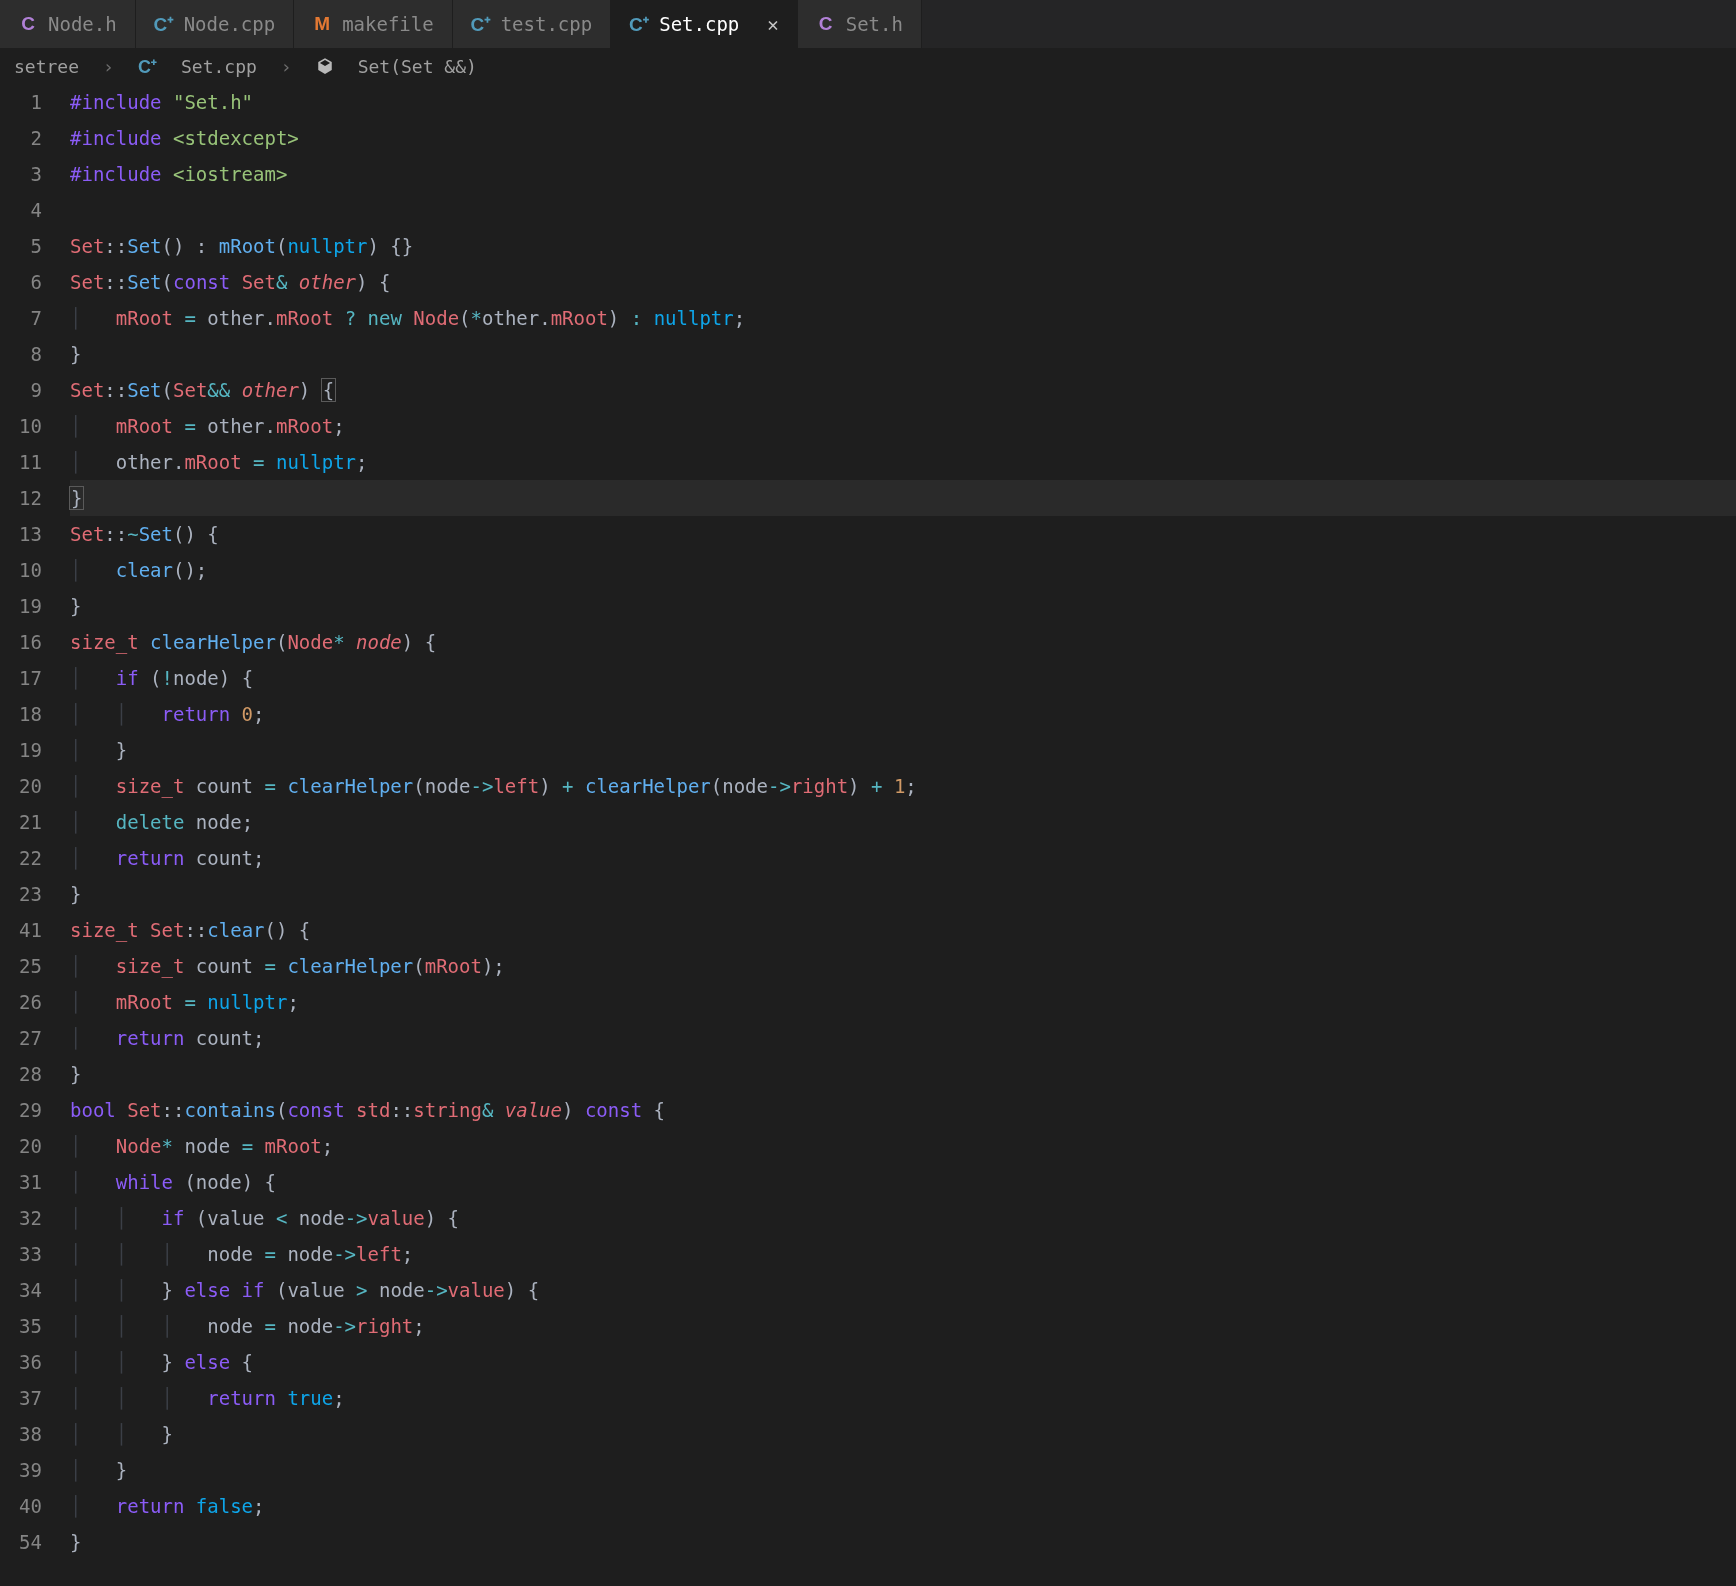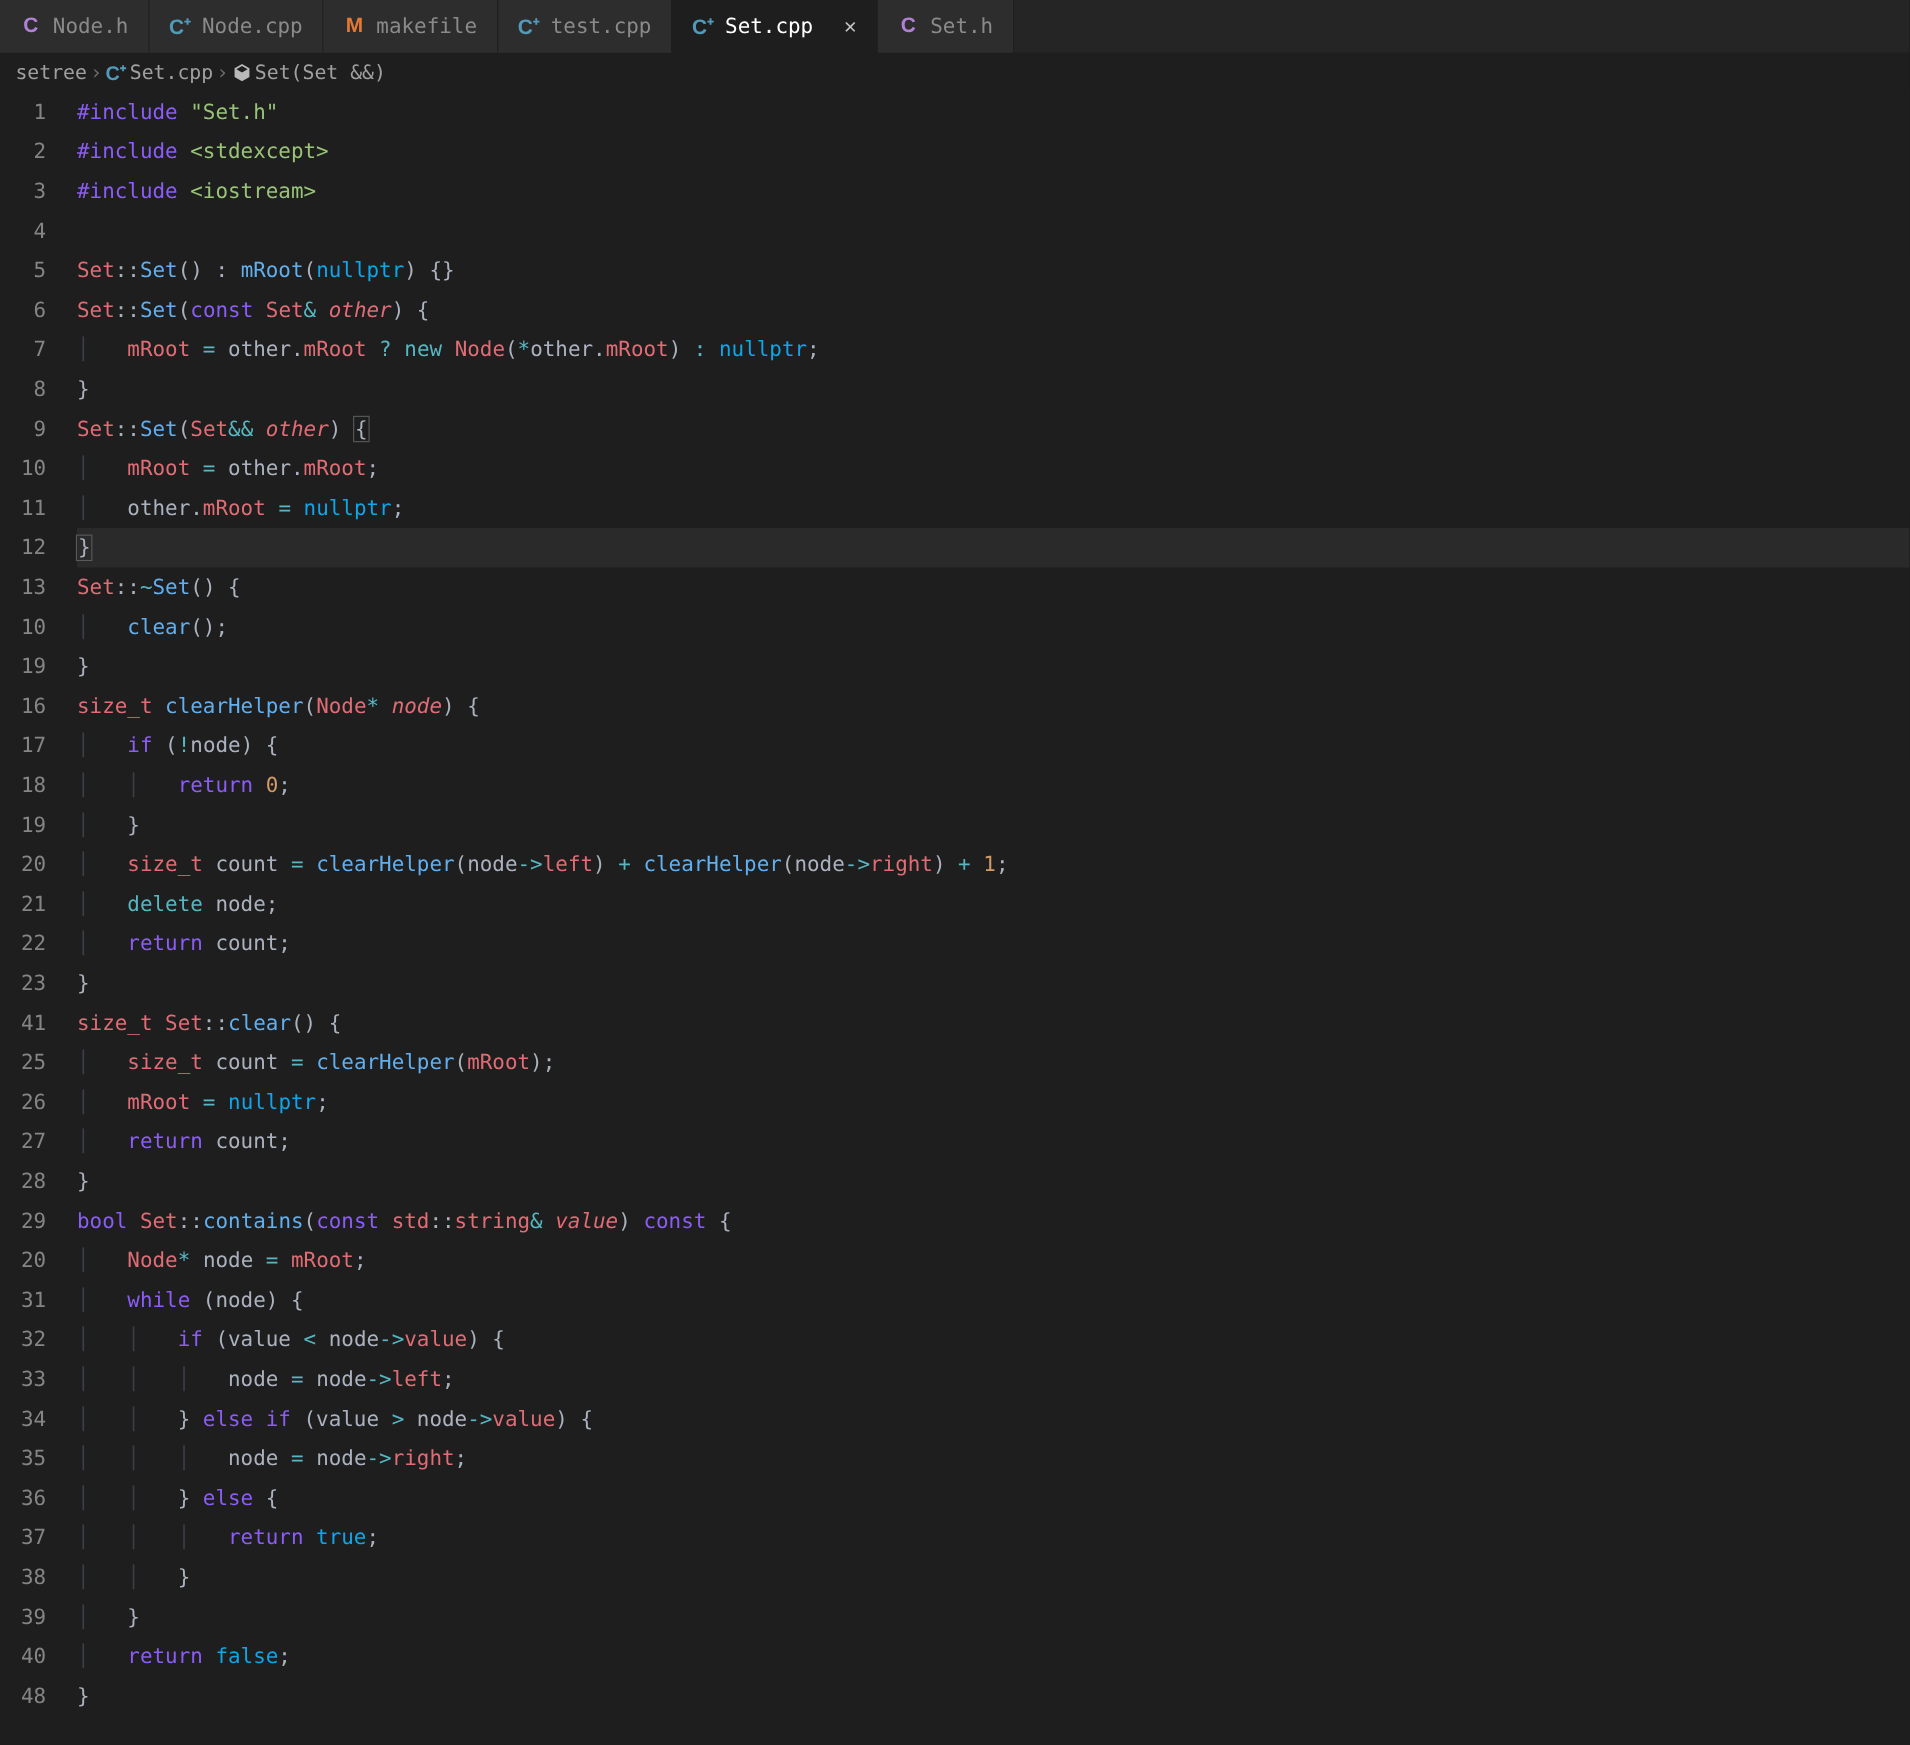--- a/index.html
+++ b/index.html
@@ -32,21 +32,21 @@
   .tab.active {
     background: #1e1e1e;
     color: #ffffff;
   }
   .tab .icon { width: 20px; height: 20px; display:flex; align-items:center; justify-content:center;}
   .tab .close { margin-left: 18px; color:#c5c5c5; }
   .breadcrumb {
     display: flex;
     align-items: center;
     padding: 6px 14px;
-    gap: 3px;
+    gap: 24px;
     color: #a0a0a0;
     font-size: 18px;
     background:#1e1e1e;
   }
   .breadcrumb .sep { color: #6e6e6e; }
   .breadcrumb .bc-icon { display:flex; align-items:center;}
   .editor {
     display: flex;
     position: relative;
   }
@@ -173,16 +173,16 @@
       <div class="line">31</div>
       <div class="line">32</div>
       <div class="line">33</div>
       <div class="line">34</div>
       <div class="line">35</div>
       <div class="line">36</div>
       <div class="line">37</div>
       <div class="line">38</div>
       <div class="line">39</div>
       <div class="line">40</div>
-      <div class="line">48</div>
+      <div class="line">54</div>
     </div>
   <div class="code" id="code"><div class="line-hl" style="top: 396px;"></div><div class="line"><span class="tk-kw">#include </span><span class="tk-str">"Set.h"</span></div><div class="line"><span class="tk-kw">#include </span><span class="tk-str">&lt;stdexcept&gt;</span></div><div class="line"><span class="tk-kw">#include </span><span class="tk-str">&lt;iostream&gt;</span></div><div class="line"></div><div class="line"><span class="tk-type">Set</span><span class="tk-pun">::</span><span class="tk-func">Set</span><span class="tk-pun">() : </span><span class="tk-func">mRoot</span><span class="tk-pun">(</span><span class="tk-const">nullptr</span><span class="tk-pun">) {}</span></div><div class="line"><span class="tk-type">Set</span><span class="tk-pun">::</span><span class="tk-func">Set</span><span class="tk-pun">(</span><span class="tk-kw">const </span><span class="tk-type">Set</span><span class="tk-op">&amp;</span><span class="tk-param"> other</span><span class="tk-pun">) {</span></div><div class="line"><span class="tk-guide">│   </span><span class="tk-prop">mRoot</span><span class=""> </span><span class="tk-op">=</span><span class=""> </span><span class="tk-var">other</span><span class="tk-pun">.</span><span class="tk-prop">mRoot</span><span class=""> </span><span class="tk-op">?</span><span class=""> </span><span class="tk-op">new</span><span class=""> </span><span class="tk-type">Node</span><span class="tk-pun">(</span><span class="tk-op">*</span><span class="tk-var">other</span><span class="tk-pun">.</span><span class="tk-prop">mRoot</span><span class="tk-pun">) </span><span class="tk-op">:</span><span class=""> </span><span class="tk-const">nullptr</span><span class="tk-pun">;</span></div><div class="line"><span class="tk-pun">}</span></div><div class="line"><span class="tk-type">Set</span><span class="tk-pun">::</span><span class="tk-func">Set</span><span class="tk-pun">(</span><span class="tk-type">Set</span><span class="tk-op">&amp;&amp;</span><span class="tk-param"> other</span><span class="tk-pun">) </span><span class="tk-pun hl-brace">{</span></div><div class="line"><span class="tk-guide">│   </span><span class="tk-prop">mRoot</span><span class=""> </span><span class="tk-op">=</span><span class=""> </span><span class="tk-var">other</span><span class="tk-pun">.</span><span class="tk-prop">mRoot</span><span class="tk-pun">;</span></div><div class="line"><span class="tk-guide">│   </span><span class="tk-var">other</span><span class="tk-pun">.</span><span class="tk-prop">mRoot</span><span class=""> </span><span class="tk-op">=</span><span class=""> </span><span class="tk-const">nullptr</span><span class="tk-pun">;</span></div><div class="line"><span class="tk-pun hl-brace">}</span></div><div class="line"><span class="tk-type">Set</span><span class="tk-pun">::</span><span class="tk-op">~</span><span class="tk-func">Set</span><span class="tk-pun">() {</span></div><div class="line"><span class="tk-guide">│   </span><span class="tk-func">clear</span><span class="tk-pun">();</span></div><div class="line"><span class="tk-pun">}</span></div><div class="line"><span class="tk-type">size_t</span><span class=""> </span><span class="tk-func">clearHelper</span><span class="tk-pun">(</span><span class="tk-type">Node</span><span class="tk-op">*</span><span class="tk-param"> node</span><span class="tk-pun">) {</span></div><div class="line"><span class="tk-guide">│   </span><span class="tk-kw">if</span><span class="tk-pun"> (</span><span class="tk-op">!</span><span class="tk-var">node</span><span class="tk-pun">) {</span></div><div class="line"><span class="tk-guide">│   │   </span><span class="tk-kw">return</span><span class=""> </span><span class="tk-num">0</span><span class="tk-pun">;</span></div><div class="line"><span class="tk-guide">│   </span><span class="tk-pun">}</span></div><div class="line"><span class="tk-guide">│   </span><span class="tk-type">size_t</span><span class=""> </span><span class="tk-var">count</span><span class=""> </span><span class="tk-op">=</span><span class=""> </span><span class="tk-func">clearHelper</span><span class="tk-pun">(</span><span class="tk-var">node</span><span class="tk-op">-&gt;</span><span class="tk-prop">left</span><span class="tk-pun">) </span><span class="tk-op">+</span><span class=""> </span><span class="tk-func">clearHelper</span><span class="tk-pun">(</span><span class="tk-var">node</span><span class="tk-op">-&gt;</span><span class="tk-prop">right</span><span class="tk-pun">) </span><span class="tk-op">+</span><span class=""> </span><span class="tk-num">1</span><span class="tk-pun">;</span></div><div class="line"><span class="tk-guide">│   </span><span class="tk-op">delete</span><span class=""> </span><span class="tk-var">node</span><span class="tk-pun">;</span></div><div class="line"><span class="tk-guide">│   </span><span class="tk-kw">return</span><span class=""> </span><span class="tk-var">count</span><span class="tk-pun">;</span></div><div class="line"><span class="tk-pun">}</span></div><div class="line"><span class="tk-type">size_t</span><span class=""> </span><span class="tk-type">Set</span><span class="tk-pun">::</span><span class="tk-func">clear</span><span class="tk-pun">() {</span></div><div class="line"><span class="tk-guide">│   </span><span class="tk-type">size_t</span><span class=""> </span><span class="tk-var">count</span><span class=""> </span><span class="tk-op">=</span><span class=""> </span><span class="tk-func">clearHelper</span><span class="tk-pun">(</span><span class="tk-prop">mRoot</span><span class="tk-pun">);</span></div><div class="line"><span class="tk-guide">│   </span><span class="tk-prop">mRoot</span><span class=""> </span><span class="tk-op">=</span><span class=""> </span><span class="tk-const">nullptr</span><span class="tk-pun">;</span></div><div class="line"><span class="tk-guide">│   </span><span class="tk-kw">return</span><span class=""> </span><span class="tk-var">count</span><span class="tk-pun">;</span></div><div class="line"><span class="tk-pun">}</span></div><div class="line"><span class="tk-kw">bool</span><span class=""> </span><span class="tk-type">Set</span><span class="tk-pun">::</span><span class="tk-func">contains</span><span class="tk-pun">(</span><span class="tk-kw">const </span><span class="tk-type">std</span><span class="tk-pun">::</span><span class="tk-type">string</span><span class="tk-op">&amp;</span><span class="tk-param"> value</span><span class="tk-pun">) </span><span class="tk-kw">const</span><span class="tk-pun"> {</span></div><div class="line"><span class="tk-guide">│   </span><span class="tk-type">Node</span><span class="tk-op">*</span><span class=""> </span><span class="tk-var">node</span><span class=""> </span><span class="tk-op">=</span><span class=""> </span><span class="tk-prop">mRoot</span><span class="tk-pun">;</span></div><div class="line"><span class="tk-guide">│   </span><span class="tk-kw">while</span><span class="tk-pun"> (</span><span class="tk-var">node</span><span class="tk-pun">) {</span></div><div class="line"><span class="tk-guide">│   │   </span><span class="tk-kw">if</span><span class="tk-pun"> (</span><span class="tk-var">value</span><span class=""> </span><span class="tk-op">&lt;</span><span class=""> </span><span class="tk-var">node</span><span class="tk-op">-&gt;</span><span class="tk-prop">value</span><span class="tk-pun">) {</span></div><div class="line"><span class="tk-guide">│   │   │   </span><span class="tk-var">node</span><span class=""> </span><span class="tk-op">=</span><span class=""> </span><span class="tk-var">node</span><span class="tk-op">-&gt;</span><span class="tk-prop">left</span><span class="tk-pun">;</span></div><div class="line"><span class="tk-guide">│   │   </span><span class="tk-pun">} </span><span class="tk-kw">else if</span><span class="tk-pun"> (</span><span class="tk-var">value</span><span class=""> </span><span class="tk-op">&gt;</span><span class=""> </span><span class="tk-var">node</span><span class="tk-op">-&gt;</span><span class="tk-prop">value</span><span class="tk-pun">) {</span></div><div class="line"><span class="tk-guide">│   │   │   </span><span class="tk-var">node</span><span class=""> </span><span class="tk-op">=</span><span class=""> </span><span class="tk-var">node</span><span class="tk-op">-&gt;</span><span class="tk-prop">right</span><span class="tk-pun">;</span></div><div class="line"><span class="tk-guide">│   │   </span><span class="tk-pun">} </span><span class="tk-kw">else</span><span class="tk-pun"> {</span></div><div class="line"><span class="tk-guide">│   │   │   </span><span class="tk-kw">return</span><span class=""> </span><span class="tk-const">true</span><span class="tk-pun">;</span></div><div class="line"><span class="tk-guide">│   │   </span><span class="tk-pun">}</span></div><div class="line"><span class="tk-guide">│   </span><span class="tk-pun">}</span></div><div class="line"><span class="tk-guide">│   </span><span class="tk-kw">return</span><span class=""> </span><span class="tk-const">false</span><span class="tk-pun">;</span></div><div class="line"><span class="tk-pun">}</span></div></div>
 </div>
 
 </body></html>

